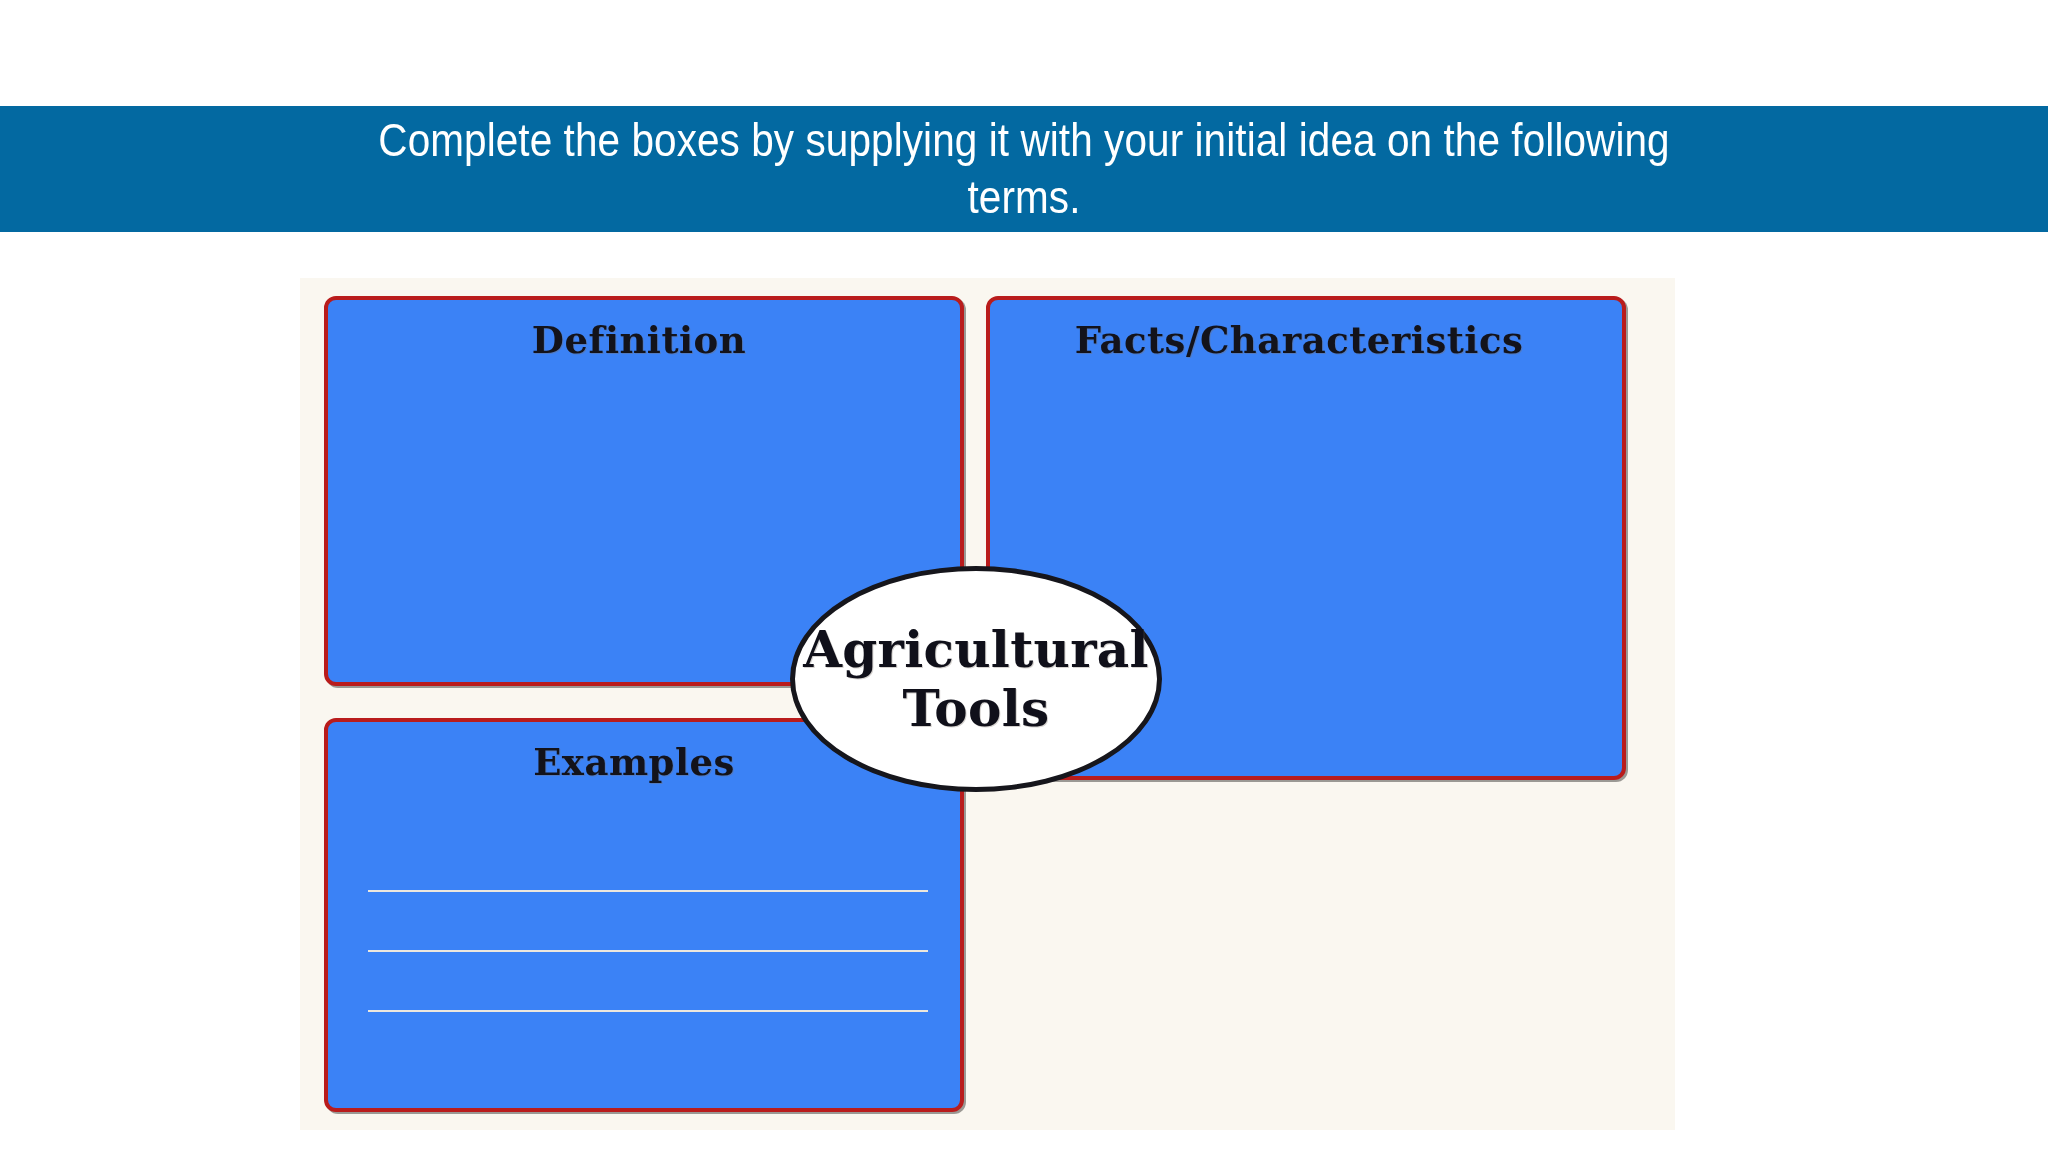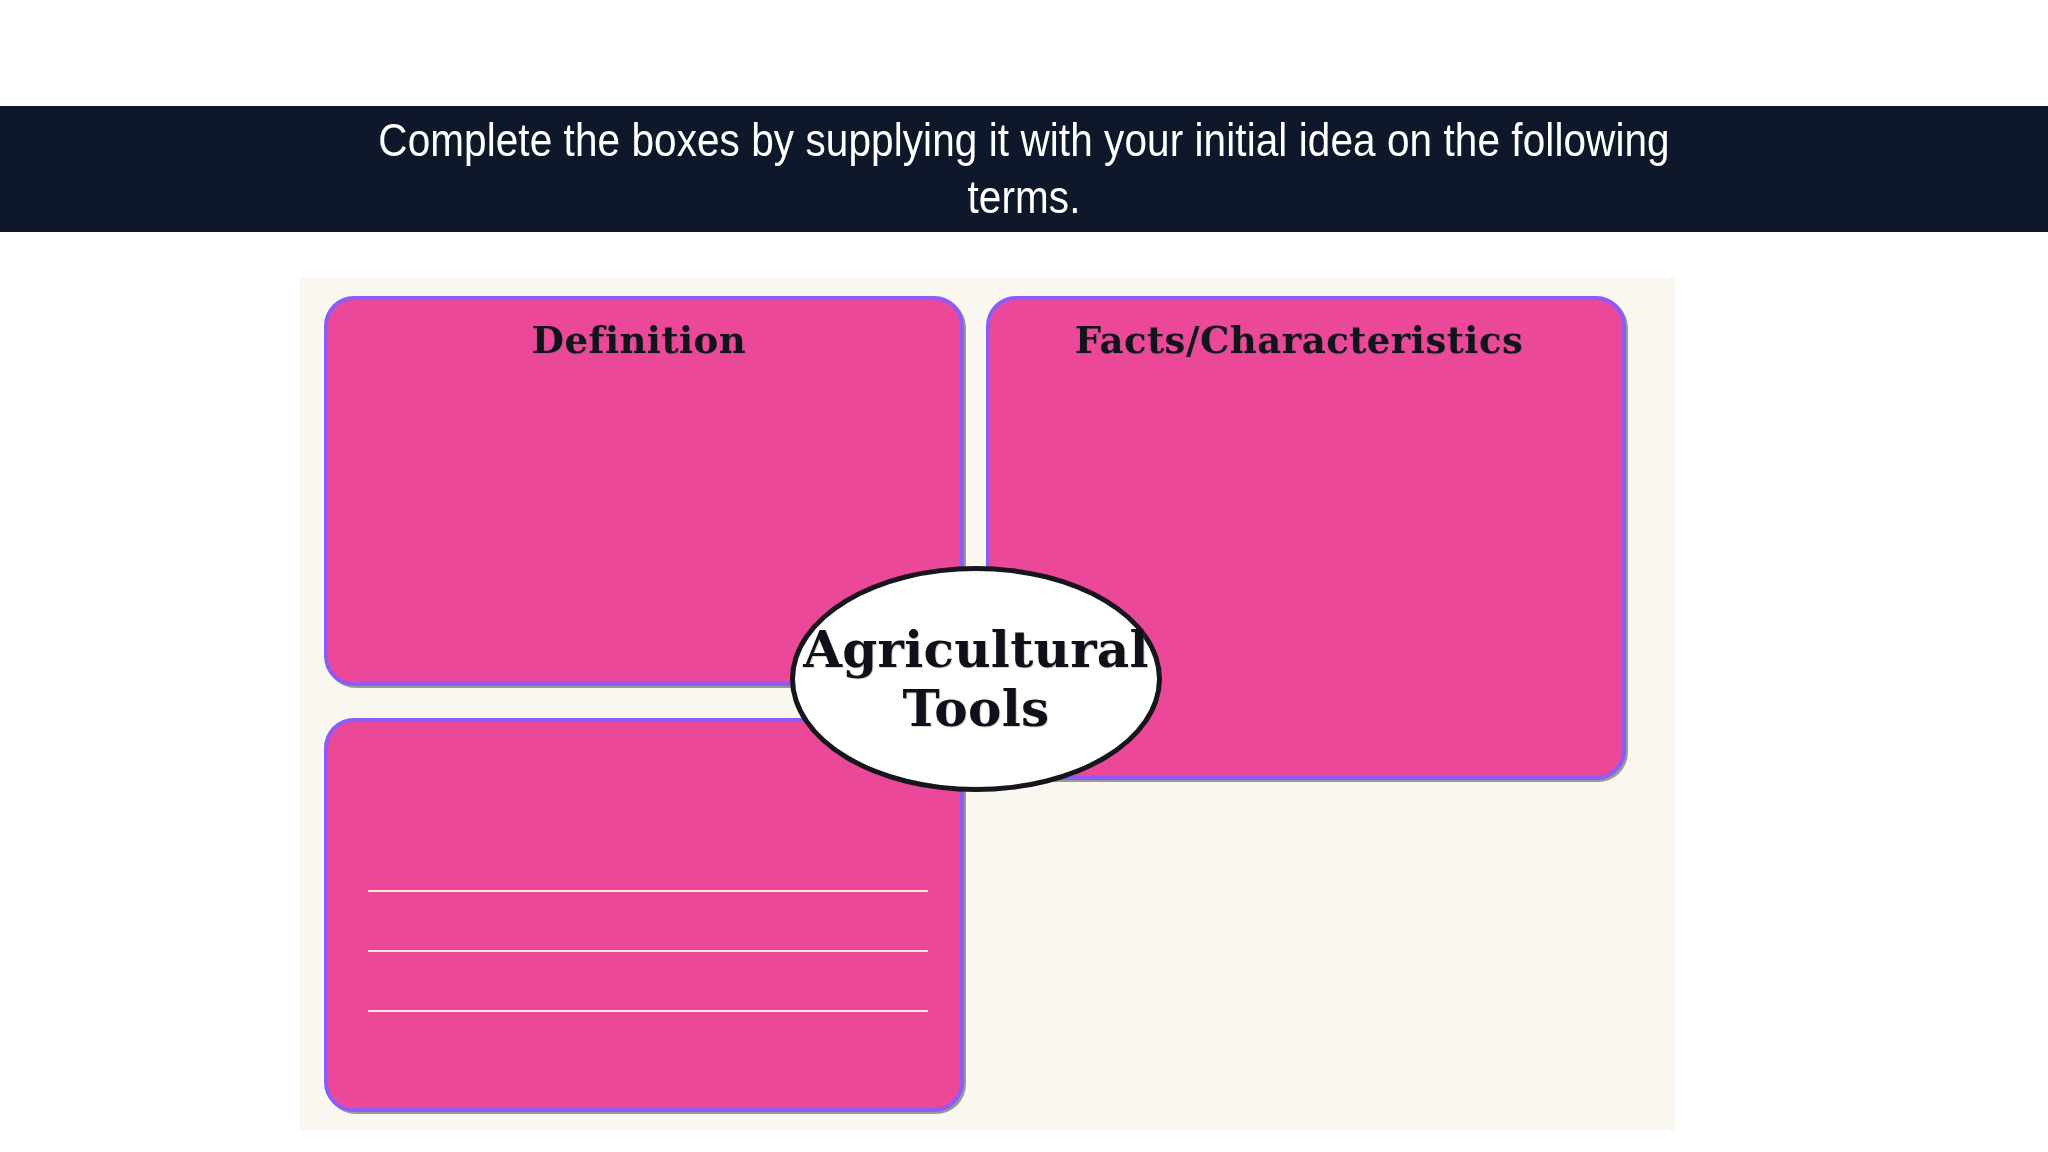--- a/index.html
+++ b/index.html
@@ -15,21 +15,21 @@
     position: relative;
   }
 
   
   #instruction-banner {
     position: absolute;
     left: 0;
     top: 106px;
     width: 2048px;
     height: 126px;
-    background: #0f172a;
+    background: #0369a1;
     display: flex;
     align-items: center;
     justify-content: center;
     box-sizing: border-box;
   }
   #instruction-text {
     color: #ffffff;
     font-family: "Liberation Sans Narrow", "Liberation Sans", sans-serif;
     font-size: 46px;
     line-height: 1.25;
@@ -47,23 +47,23 @@
     position: absolute;
     left: 300px;
     top: 278px;
     width: 1375px;
     height: 852px;
     background: #faf7f0;
   }
 
   .quad-box {
     position: absolute;
-    background: #ec4899;
-    border: 4px solid #8b5cf6;
-    border-radius: 30px;
+    background: #3b82f6;
+    border: 4px solid #b91c1c;
+    border-radius: 12px;
     box-sizing: border-box;
     box-shadow: 2px 2px 0 rgba(40,38,35,0.45);
     overflow: hidden;
   }
 
   #box-definition       { left: 24px;  top: 18px;  width: 640px; height: 390px; }
   #box-facts            { left: 686px; top: 18px;  width: 640px; height: 484px; }
   #box-examples         { left: 24px;  top: 440px; width: 640px; height: 394px; }
   #box-non-examples     { left: 686px; top: 440px; width: 640px; height: 394px; }
 
@@ -141,20 +141,21 @@
 
   <div class="quad-box" id="box-definition">
     <div class="quad-label" id="label-definition">Definition</div>
   </div>
 
   <div class="quad-box" id="box-facts">
     <div class="quad-label" id="label-facts">Facts/Characteristics</div>
   </div>
 
   <div class="quad-box" id="box-examples">
+    <div class="quad-label" id="label-examples">Examples</div>
     <div class="rule-lines">
       <div class="rule-line rl-a" style="top:168px;"></div>
       <div class="rule-line rl-a" style="top:228px;"></div>
       <div class="rule-line rl-a" style="top:288px;"></div>
     </div>
   </div>
 
 
   <div id="center-ellipse">
     <div id="center-term">Agricultural

